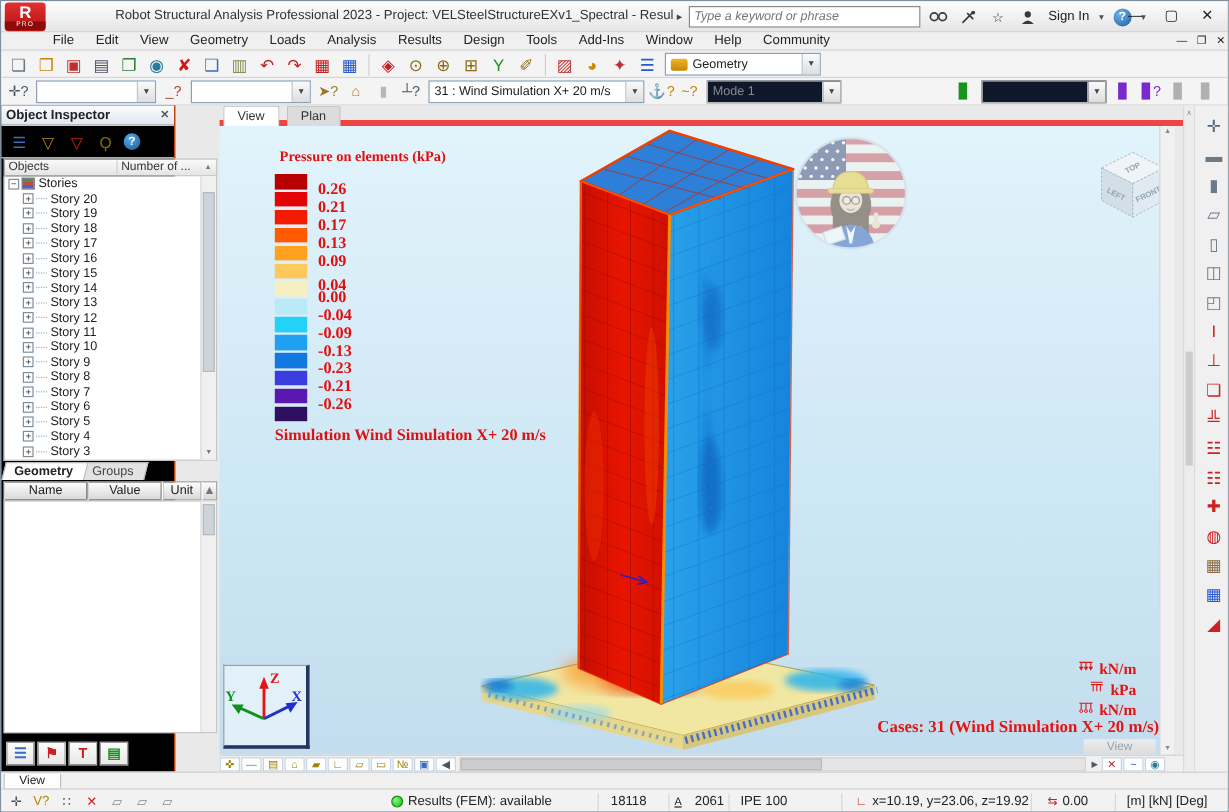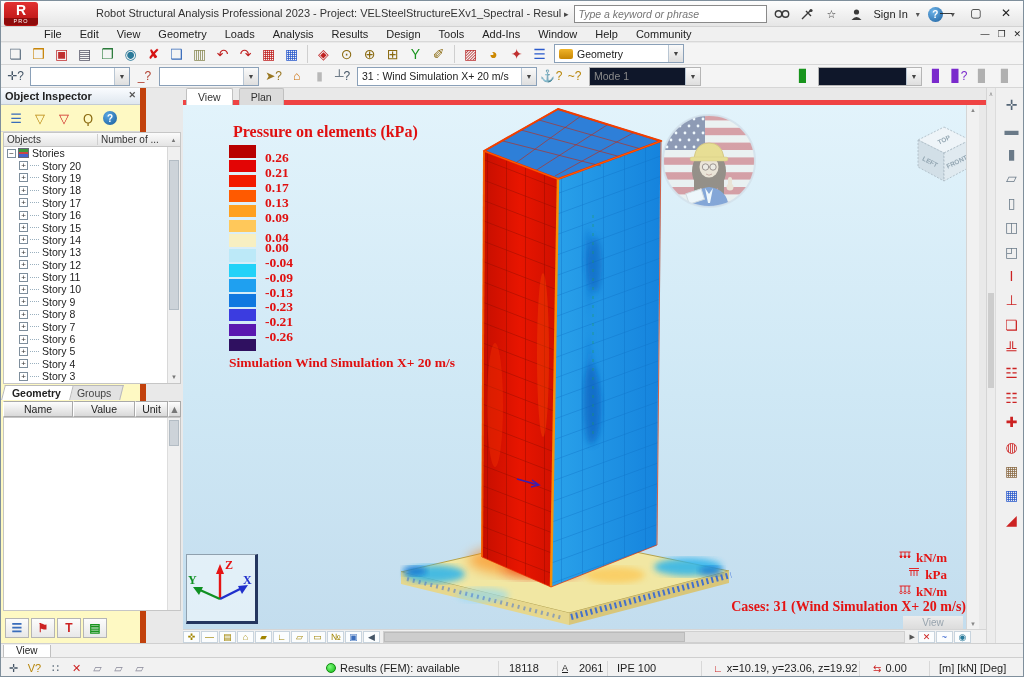--- a/index.html
+++ b/index.html
@@ -34,21 +34,21 @@
   .t2 .tbtn{font-size:12px}
   .vsep{width:1px;height:18px;background:#cfcfcf;margin:0 4px}
   .combo{height:19px;background:#fff;border:1px solid #8aa0b8;display:inline-flex;align-items:center;font-size:10.5px;padding-left:4px;margin:0 3px;overflow:hidden;white-space:nowrap}
   .combo .car{width:15px;height:100%;margin-left:auto;background:linear-gradient(#fafafa,#dedede);border-left:1px solid #b9c6d3;display:flex;align-items:center;justify-content:center;font-size:7px;color:#444;flex:none}
   .combo.dis{background:#0f172a;color:#8a8a8a;border-color:#b5b5b5}
   .geoicon{width:14px;height:10px;background:linear-gradient(#f0b429,#c78603);border-radius:2px;margin-right:4px;flex:none}
   .flexsp{flex:1}
   
   .main{position:absolute;left:0;top:87px;width:1024px;height:555px;background:#e9e9e9}
   
-  .inspector{position:absolute;left:0;top:0;width:145px;height:555px;background:#fef9c3;border-right:6px solid #c2410c}
+  .inspector{position:absolute;left:0;top:0;width:145px;height:555px;background:#000000;border-right:1px solid #c2410c}
   .insp-header{position:absolute;left:0;top:0;width:100%;height:17px;background:linear-gradient(#fafcff,#dfe7ef);border-bottom:1px solid #c3ccd4;font-weight:bold;font-size:11px;padding:2px 4px;display:flex}
   .xbtn{margin-left:auto;color:#555;font-size:9px}
   .insp-tools{position:absolute;left:0;top:17px;width:100%;height:27px;display:flex;align-items:center;gap:6px;padding-left:6px;border-bottom:1px solid #d8d8d8}
   .insp-tools .tbtn{width:18px;height:18px;font-size:13px}
   .helpbtn{width:14px;height:14px;border-radius:50%;background:radial-gradient(circle at 35% 30%,#5aa8e4,#175a99);color:#fff;font-size:10px;font-weight:bold;display:flex;align-items:center;justify-content:center}
   .insp-cols{position:absolute;left:2px;top:44px;width:178px;height:15px;background:linear-gradient(#fbfbfb,#e4e4e4);border:1px solid #c6c6c6;font-size:10px;color:#333;display:flex;align-items:center}
   .insp-cols .c1{padding-left:3px;width:94px;border-right:1px solid #cfcfcf}
   .insp-cols .c2{padding-left:3px;flex:1}
   .scrarr{width:13px;font-size:6px;color:#777;text-align:center}
   .insp-tree{position:absolute;left:2px;top:59px;width:178px;height:237px;background:#fff;border:1px solid #c6c6c6;border-top:none;overflow:hidden;font-size:10.5px}
@@ -73,21 +73,21 @@
   .pscroll{position:absolute;right:0;top:0;bottom:0;width:13px;background:#f0f0f0;border-left:1px solid #ddd}
   .pthumb{position:absolute;left:1px;right:1px;top:2px;height:26px;background:#cdd3d9;border:1px solid #b3bcc4}
   .insp-bottom{position:absolute;left:2px;top:527px;width:178px;height:26px;display:flex;align-items:center;gap:2px;padding-left:2px}
   .ibtab{width:24px;height:20px;border:1px solid #b5b5b5;background:linear-gradient(#fcfcfc,#e8e8e8);display:flex;align-items:center;justify-content:center;font-size:12px;font-weight:bold}
   
   .vtabs{position:absolute;left:182px;top:0;width:803px;height:17px;background:#e9e9e9;border-bottom:5px solid #ef4444}
   .vtab{display:inline-block;height:17px;line-height:16px;padding:0 11px;font-size:10.5px;border:1px solid #c0c0c0;border-bottom:none;background:#dcdcdc;margin-left:3px;border-radius:2px 2px 0 0;color:#333}
   .vtab.on{background:#fff}
   .canvas{position:absolute;left:182px;top:17px;width:796px;height:524px;background:linear-gradient(180deg,#e2f3fb 0%,#cfe8f5 55%,#c3ddee 100%);overflow:hidden}
   #scene{position:absolute;left:0;top:0}
-  .legend-title{position:absolute;left:50px;top:18px;font-family:"Liberation Serif",serif;font-weight:bold;font-size:16px;color:#e01010}
+  .legend-title{position:absolute;left:50px;top:18px;font-family:"Liberation Serif",serif;font-weight:bold;font-size:12px;color:#e01010}
   .legend{position:absolute;left:46px;top:40px;width:130px;height:215px}
   .lg-sw{position:absolute;left:0;width:27px;height:12.6px}
   .lg-lb{position:absolute;left:36px;font-family:"Liberation Serif",serif;font-weight:bold;font-size:13.5px;color:#e01010;line-height:13px}
   .sim-label{position:absolute;left:46px;top:250px;font-family:"Liberation Serif",serif;font-weight:bold;font-size:13.5px;color:#e01010}
   .avatar{position:absolute;left:478px;top:8px;width:96px;height:96px}
   .viewcube{position:absolute;left:729px;top:16px;width:64px;height:64px}
   .triad{position:absolute;left:3px;top:449px;width:72px;height:70px;background:rgba(250,253,255,.55);border:1px solid #8fa0ae;border-right:3px solid #24365f;border-bottom:3px solid #24365f}
   .storybar{position:absolute;left:216px;top:508px;width:492px;height:15px;display:flex;background:linear-gradient(#fbfbfb,#e0e0e0);border:1px solid #c2c2c2;font-size:10.5px;align-items:center}
   .sb-mode{width:80px;text-align:center;font-weight:bold;border-right:1px solid #cfcfcf;color:#333}
   .sb-label{flex:1;text-align:center;color:#333}

